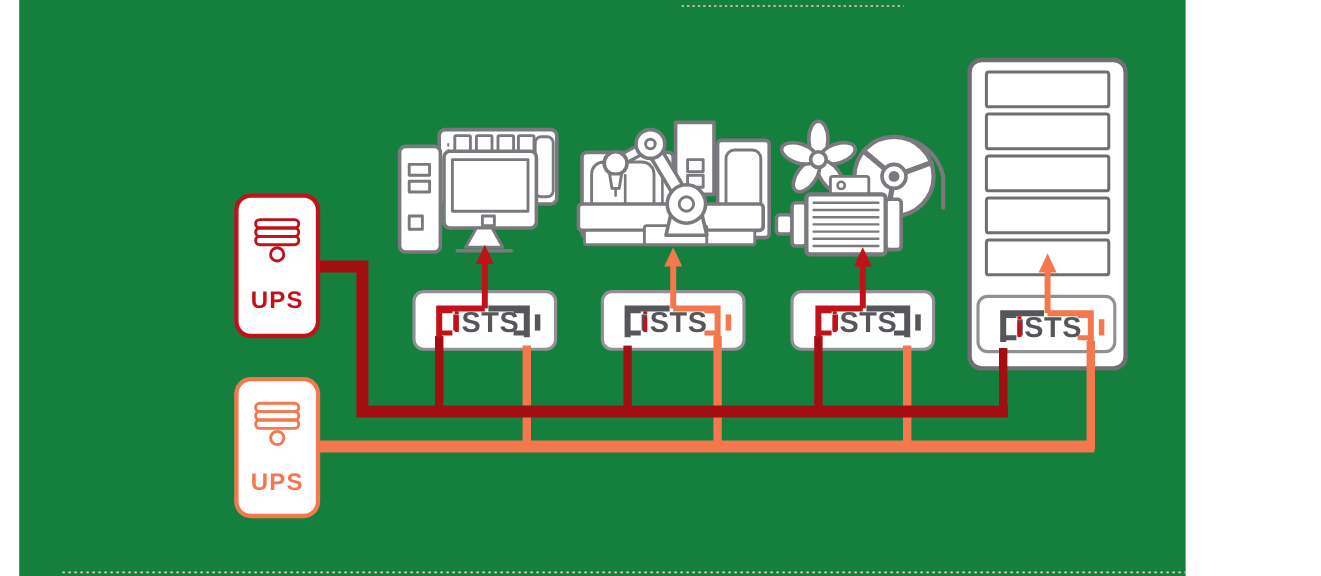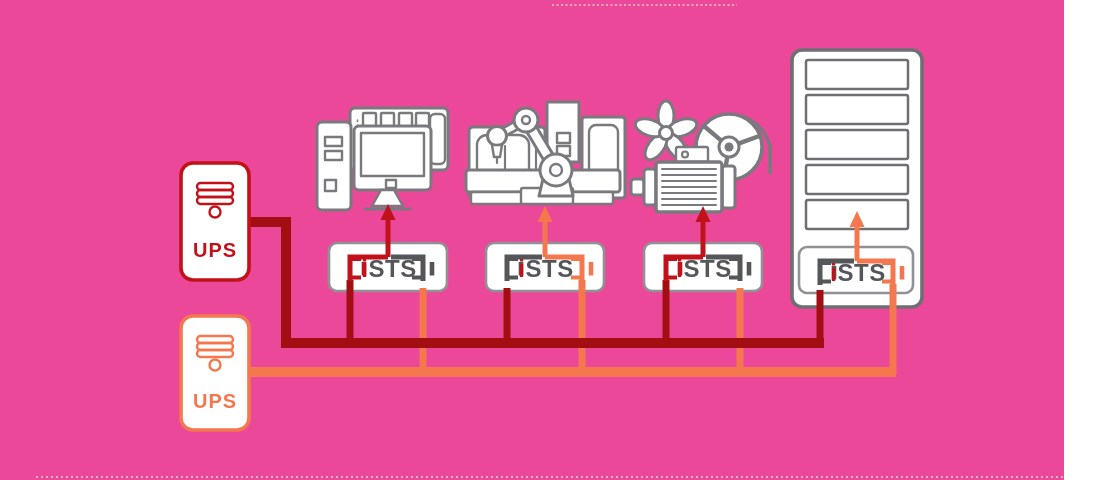--- a/index.html
+++ b/index.html
@@ -1,21 +1,21 @@
 <!DOCTYPE html>
 <html style="--bright-red: #c1121b; --dark-red: #a30e13; --orange: #f5774e; --icon-gray: #7a7a7e; --rack-gray: #6f6f73; --sts-border: #919195; --sts-gray: #55565a; --divider-pink: #e9d2cb;"><head>
 <meta charset="utf-8">
 <style>
   :root{
     --bright-red:#c1121b; --dark-red:#a30e13; --orange:#f5774e;
     --icon-gray:#7a7a7e; --rack-gray:#6f6f73; --sts-border:#919195;
     --sts-gray:#55565a; --divider-pink:#e9d2cb;
   }
   html,body{margin:0;padding:0;background:#fff;}
-  .stage{width:1064px;height:480px;position:relative;background:#ec4899;overflow:hidden;}
+  .stage{width:972px;height:480px;position:relative;background:#15803d;overflow:hidden;margin-left:16px;}
   svg{display:block;}
   
   .icon{stroke:var(--icon-gray);fill:#fff;stroke-width:3;stroke-linejoin:round;stroke-linecap:round;}
   .icon-thin{stroke:var(--icon-gray);fill:#fff;stroke-width:2.4;stroke-linejoin:round;stroke-linecap:round;}
   .icon-line{stroke:var(--icon-gray);fill:none;stroke-width:2.2;stroke-linecap:round;}
   .icon-fill{fill:var(--icon-gray);stroke:none;}
   .rack-box{fill:#fff;stroke:var(--rack-gray);stroke-width:3.6;stroke-linejoin:round;}
   .rack-slot{fill:#fff;stroke:var(--rack-gray);stroke-width:2.5;stroke-linejoin:round;}
   
   .sts-box{fill:#fff;stroke:var(--sts-border);stroke-width:2.6;}

